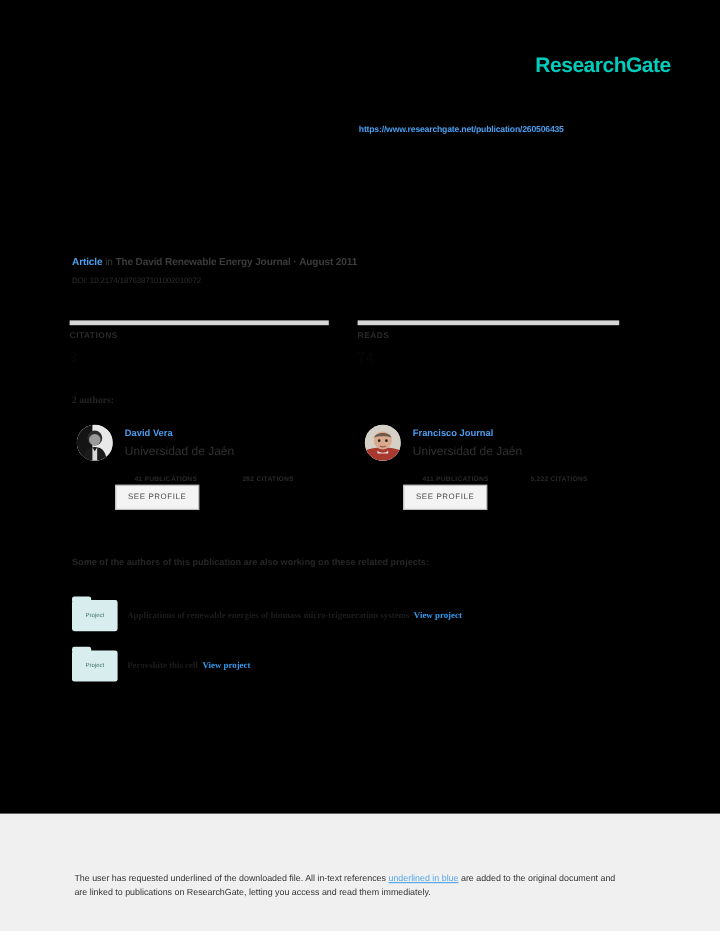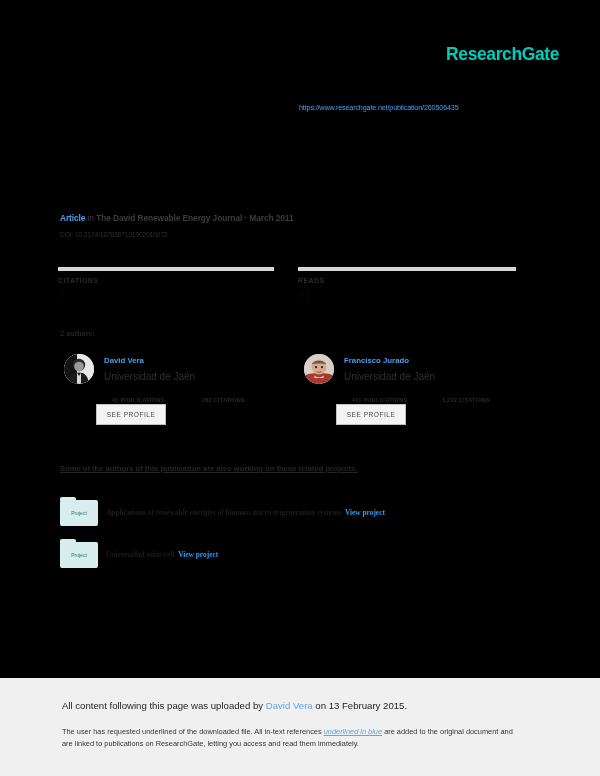--- a/index.html
+++ b/index.html
@@ -39,21 +39,21 @@
     color: #00ccbb;
     font-family: "Liberation Sans", sans-serif;
     filter: blur(0.35px);
   }
 
   
   #rg-url {
     position: absolute;
     left: 299px; top: 103px;
     font-size: 7.2px;
-    font-weight: normal;
+    font-weight: bold;
     color: #4a9ff0;
     letter-spacing: -0.15px;
     filter: blur(0.45px);
     white-space: nowrap;
   }
 
   
   #article-line {
     position: absolute;
     left: 60px; top: 213px;
@@ -183,21 +183,20 @@
 
   
   #projects-heading {
     position: absolute;
     left: 60px; top: 464px;
     font-size: 7.6px;
     font-weight: bold;
     color: #262626;
     white-space: nowrap;
     filter: blur(0.35px);
-    text-decoration: underline;
   }
   .project-row { position: absolute; left: 60px; height: 28px; }
   #project-0 { top: 500px; }
   #project-1 { top: 542px; }
 
   .project-icon {
     position: absolute;
     left: 0; top: 0;
     width: 38px; height: 26px;
     background: #d8eeee;
@@ -248,34 +247,34 @@
   }
   #upload-line .lnk { color: #5ba8e8; }
   #footer-note {
     position: absolute;
     left: 62px; top: 48px;
     width: 458px;
     font-size: 7.4px;
     line-height: 1.65;
     color: #343434;
   }
-  #footer-note .lnk { color: #5ba8e8; text-decoration: underline; font-style: italic; }
+  #footer-note .lnk { color: #5ba8e8; text-decoration: underline; }
 </style>
 </head>
 <body>
 
 <div id="page">
 
   <div class="dark-area">
 
     <div id="rg-logo">ResearchGate</div>
 
     <div id="rg-url">https://www.researchgate.net/publication/260506435</div>
 
-    <div id="article-line"><span class="kw">Article</span><span>&nbsp;</span><span>in</span><span>&nbsp;</span><span class="jr">The David Renewable Energy Journal</span><span>&nbsp;</span><span class="jr">·</span><span>&nbsp;</span><span class="jr">March 2011</span></div>
+    <div id="article-line"><span class="kw">Article</span><span>&nbsp;</span><span>in</span><span>&nbsp;</span><span class="jr">The David Renewable Energy Journal</span><span>&nbsp;</span><span class="jr">·</span><span>&nbsp;</span><span class="jr">August 2011</span></div>
 
     <div id="doi-line">DOI: 10.2174/1876387101002010072</div>
 
     <div class="stat-rule" id="rule-left"></div>
     <div class="stat-rule" id="rule-right"></div>
 
     <div class="stat-label" id="lbl-citations">CITATIONS</div>
     <div class="stat-value" id="val-citations">3</div>
 
     <div class="stat-label" id="lbl-reads">READS</div>
@@ -308,45 +307,44 @@
           <rect x="0" y="0" width="30" height="30" fill="#d6cfc6"></rect>
           <path d="M0 22 C4 18 26 18 30 22 L30 30 L0 30 Z" fill="#a8392f"></path>
           <circle cx="15" cy="13" r="7.5" fill="#d8a98c"></circle>
           <path d="M7.8 10.5 C9 5.5 21 5.5 22.2 10.5 C20 9.2 10 9.2 7.8 10.5 Z" fill="#6d5a4d"></path>
           <circle cx="12" cy="13.2" r="1.1" fill="#2a2018"></circle>
           <circle cx="18" cy="13.2" r="1.1" fill="#2a2018"></circle>
           <path d="M12.5 17.6 C14 18.6 16 18.6 17.5 17.6" stroke="#8a5d48" stroke-width="1" fill="none"></path>
           <path d="M10.5 21.5 C12.5 24 17.5 24 19.5 21.5 L19.5 24 L10.5 24 Z" fill="#e6e2dd"></path>
         </svg>
       </div>
-      <div class="author-name">Francisco Jurado</div>
+      <div class="author-name">Francisco Journal</div>
       <div class="author-affil">Universidad de Jaén</div>
       <div class="author-stats">
         <span class="st pub">411 PUBLICATIONS</span><span class="st cit">5,222 CITATIONS</span>
       </div>
       <div class="see-profile">SEE PROFILE</div>
     </div>
 
     <div id="projects-heading">Some of the authors of this publication are also working on these related projects:</div>
 
     <div class="project-row" id="project-0">
       <div class="project-icon">
         <span>Project</span>
       </div>
       <div class="project-text"><span>Applications of renewable energies of biomass micro-trigeneration systems</span><span>&nbsp;&nbsp;</span><span class="view">View project</span></div>
     </div>
 
     <div class="project-row" id="project-1">
       <div class="project-icon">
         <span>Project</span>
       </div>
-      <div class="project-text"><span>Universidad solar cell</span><span>&nbsp;&nbsp;</span><span class="view">View project</span></div>
+      <div class="project-text"><span>Perovskite this cell</span><span>&nbsp;&nbsp;</span><span class="view">View project</span></div>
     </div>
 
   </div>
 
   <div id="footer">
-    <div id="upload-line"><span>All content following this page was uploaded by </span><span class="lnk">David Vera</span><span> on 13 February 2015.</span></div>
 
     <div id="footer-note"><span>The user has requested underlined of the downloaded file. All in-text references </span><span class="lnk">underlined in blue</span><span> are added to the original document and are linked to publications on ResearchGate, letting you access and read them immediately.</span></div>
   </div>
 
 </div>
 
 </body></html>

